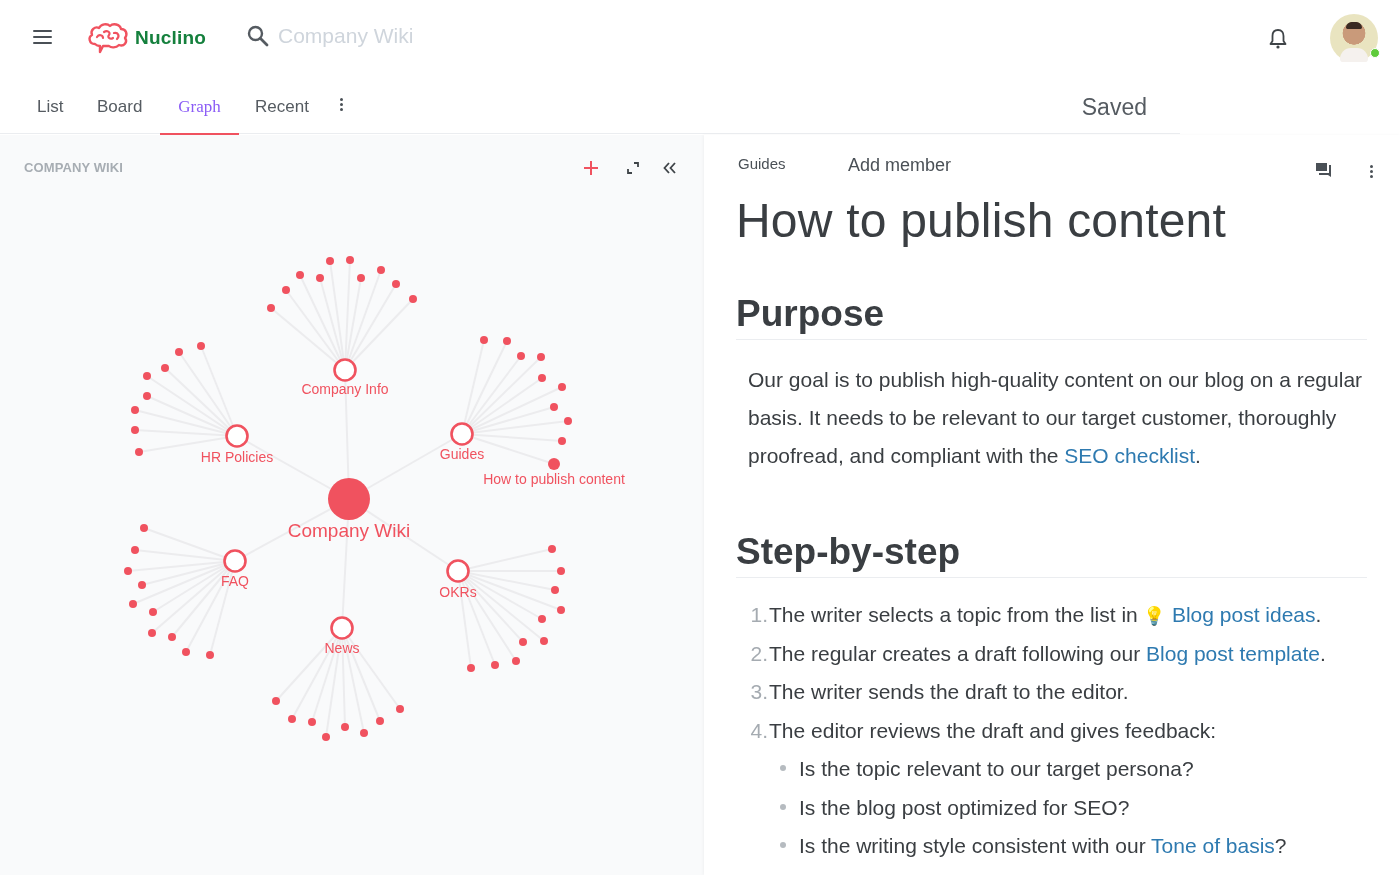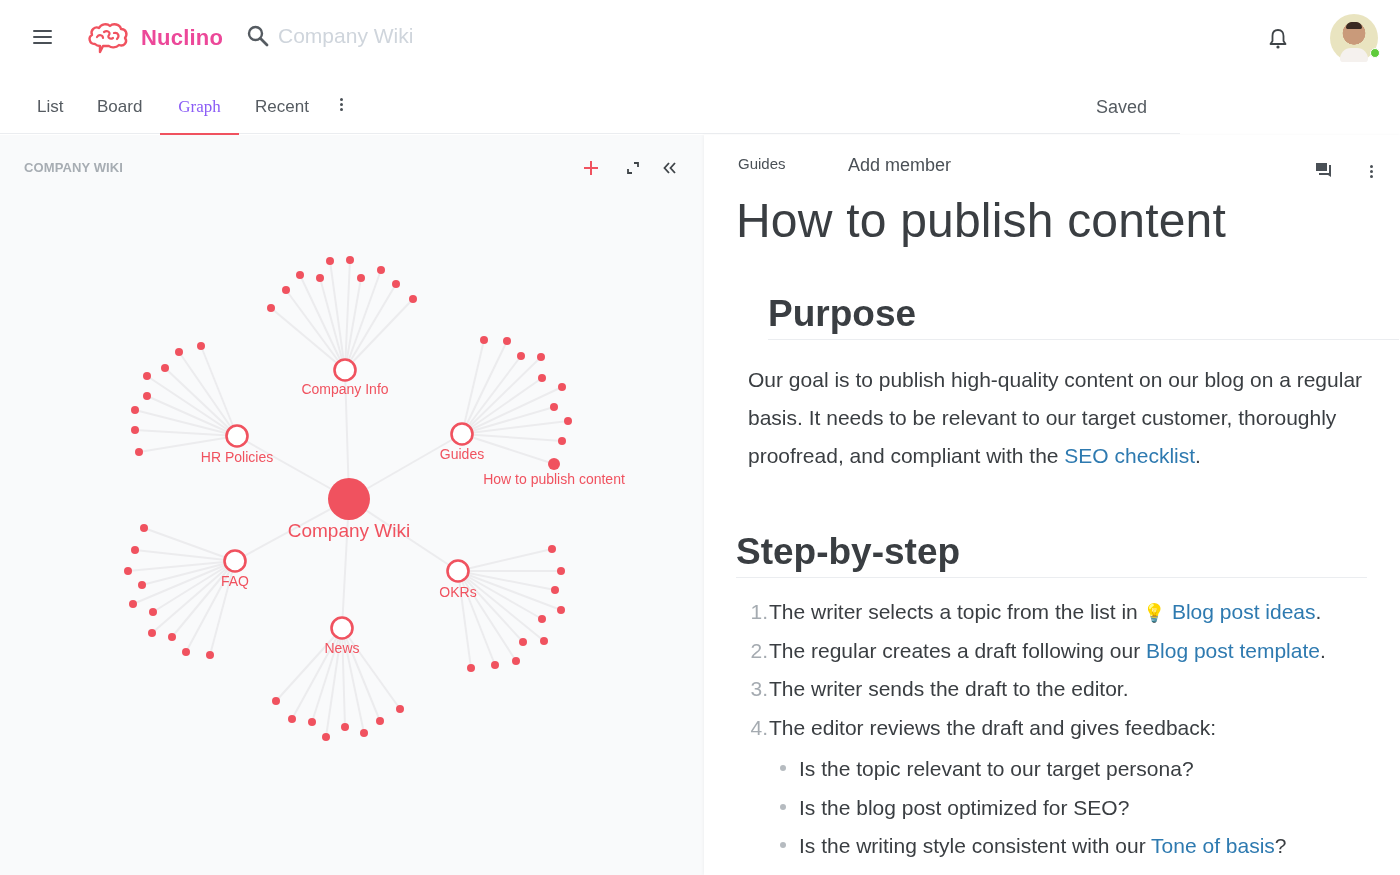--- a/index.html
+++ b/index.html
@@ -2,54 +2,54 @@
 <html><head>
 <meta charset="utf-8">
 <style>
   * { box-sizing: border-box; margin: 0; padding: 0; }
   html, body { width: 1400px; height: 875px; overflow: hidden; background: #fff;
     font-family: "Liberation Sans", "DejaVu Sans", sans-serif; color: #3f4448; }
   .topbar { position: absolute; left: 0; top: 0; width: 1400px; height: 78px; background: #fff; }
   .hamburger { position: absolute; left: 33px; top: 30px; width: 19px; height: 16px; cursor: pointer; }
   .hamburger span { display: block; height: 2px; background: #4a5056; margin-bottom: 4px; border-radius: 1px; }
   .logo { position: absolute; left: 87px; top: 22px; display: flex; align-items: center; }
-  .logo-text { font-size: 22px; font-weight: bold; color: #ec4899; margin-left: 12px; letter-spacing: 0.2px; }
+  .logo-text { font-size: 19px; font-weight: bold; color: #15803d; margin-left: 6px; letter-spacing: 0.2px; }
   .search { position: absolute; left: 246px; top: 24px; display: flex; align-items: center; }
   .search input { border: none; outline: none; font-size: 21px; color: #3f4448; width: 300px; margin-left: 8px;
     font-family: "Liberation Sans", sans-serif; background: transparent; }
   .search input::placeholder { color: #cfd5dc; }
   .bell { position: absolute; left: 1268px; top: 28px; cursor: pointer; }
   .avatar { position: absolute; left: 1330px; top: 14px; width: 48px; height: 48px; border-radius: 50%;
     background: radial-gradient(circle at 50% 40%, #c99a7a 0 30%, #e9e4c0 31% 100%); cursor: pointer; overflow: visible; }
   .avatar .shirt { position: absolute; left: 10px; top: 34px; width: 28px; height: 14px; background: #f5f1ee; border-radius: 14px 14px 4px 4px; }
   .avatar .hair { position: absolute; left: 16px; top: 8px; width: 16px; height: 7px; background: #3a2a22; border-radius: 8px 8px 2px 2px; }
   .online-dot { position: absolute; right: -2px; bottom: 4px; width: 10px; height: 10px; border-radius: 50%; background: #5ecb3a; border: 1.5px solid #fff; }
 
   .tabs { position: absolute; left: 0; top: 78px; width: 1180px; height: 56px; border-bottom: 1px solid #ebedf0; background: #fff; }
   .tab { position: absolute; top: 0; height: 56px; line-height: 58px; font-size: 17px; color: #555b61; cursor: pointer; text-align: center; }
   .tab.active { color: #8b5cf6; font-family: Liberation Serif, serif; }
   .tab.active::after { content: ""; position: absolute; left: 0; right: 0; bottom: -1px; height: 2px; background: #f0525f; }
   .tab-more { position: absolute; left: 340px; top: 20px; width: 4px; cursor: pointer; }
   .tab-more i { display: block; width: 3px; height: 3px; background: #4a5056; border-radius: 50%; margin-bottom: 2px; }
-  .saved { position: absolute; right: 33px; top: 0; line-height: 58px; font-size: 18px; color: #555b61; }
+  .saved { position: absolute; right: 33px; top: 0; line-height: 58px; font-size: 23px; color: #555b61; }
 
   .left { position: absolute; left: 0; top: 135px; width: 704px; height: 740px; background: #f9fafb; }
   .left-title { position: absolute; left: 24px; top: 25px; font-size: 13px; font-weight: bold; color: #a7adb3; letter-spacing: 0.1px; }
   .icon-btn { position: absolute; cursor: pointer; }
   .graph-svg { position: absolute; left: 0; top: 0; }
 
   .right { position: absolute; left: 704px; top: 135px; width: 696px; height: 740px; background: #fff; box-shadow: -1px 0 3px rgba(0,0,0,0.04); }
   .breadcrumb { position: absolute; left: 34px; top: 20px; font-size: 15px; color: #4a5056; cursor: pointer; }
   .add-member { position: absolute; left: 144px; top: 20px; font-size: 18px; color: #4a5056; cursor: pointer; }
   .doc-title { position: absolute; left: 32px; top: 58px; font-size: 48px; color: #3a3e42; font-weight: normal; letter-spacing: 0.2px; }
   .h2 { position: absolute; left: 32px; font-size: 37px; color: #3a3e42; width: 631px; border-bottom: 1px solid #ebedf0; padding-bottom: 4px; }
   .para { position: absolute; left: 44px; top: 226px; width: 620px; font-size: 21px; line-height: 38px; color: #3a3e42; }
   a.link { color: #2e7ab0; text-decoration: none; cursor: pointer; }
   .olist { position: absolute; left: 32px; top: 461px; width: 640px; font-size: 21px; color: #3a3e42; }
-  .oli { height: 38.5px; line-height: 32px; white-space: nowrap; }
+  .oli { height: 38.5px; line-height: 38px; white-space: nowrap; }
   .oli .num { color: #a5abb1; display: inline-block; width: 32px; text-align: right; margin-right: 1px; }
   .ulist { margin-left: 44px; }
   .uli { height: 38.5px; line-height: 38px; white-space: nowrap; }
   .uli .bullet { display: inline-block; width: 6px; height: 6px; background: #b6bbc0; border-radius: 50%; margin-right: 13px; vertical-align: middle; position: relative; top: -2px; }
 </style>
 </head>
 <body>
 
 <div class="topbar">
   <div class="hamburger">
@@ -253,21 +253,21 @@
     <path d="M4 11 L14 11 L14 3 L16 3 L16 15 L13 13 L4 13 Z" fill="#4a5056"></path>
   </svg>
   <div class="icon-btn" style="left:666px; top:30px; width:4px;">
     <i style="display:block;width:3px;height:3px;background:#4a5056;border-radius:50%;margin-bottom:2px;"></i>
     <i style="display:block;width:3px;height:3px;background:#4a5056;border-radius:50%;margin-bottom:2px;"></i>
     <i style="display:block;width:3px;height:3px;background:#4a5056;border-radius:50%;"></i>
   </div>
 
   <h1 class="doc-title">How to publish content</h1>
 
-  <h2 class="h2" style="top:158px;margin-left:32px;">Purpose</h2>
+  <h2 class="h2" style="top:158px;">Purpose</h2>
   <p class="para"><span>Our goal is to publish high-quality content on our blog on a regular basis. It needs to be relevant to our target customer, thoroughly proofread, and compliant with the </span><a class="link">SEO checklist</a><span>.</span></p>
 
   <h2 class="h2" style="top:396px;">Step-by-step</h2>
 
   <div class="olist">
     <div class="oli">
       <span class="num">1.</span><span>The writer selects a topic from the list in </span><span style="font-size:18px; color:#f5c242;">💡</span> <a class="link">Blog post ideas</a><span>.</span>
     </div>
     <div class="oli">
       <span class="num">2.</span><span>The regular creates a draft following our </span><a class="link">Blog post template</a><span>.</span>

